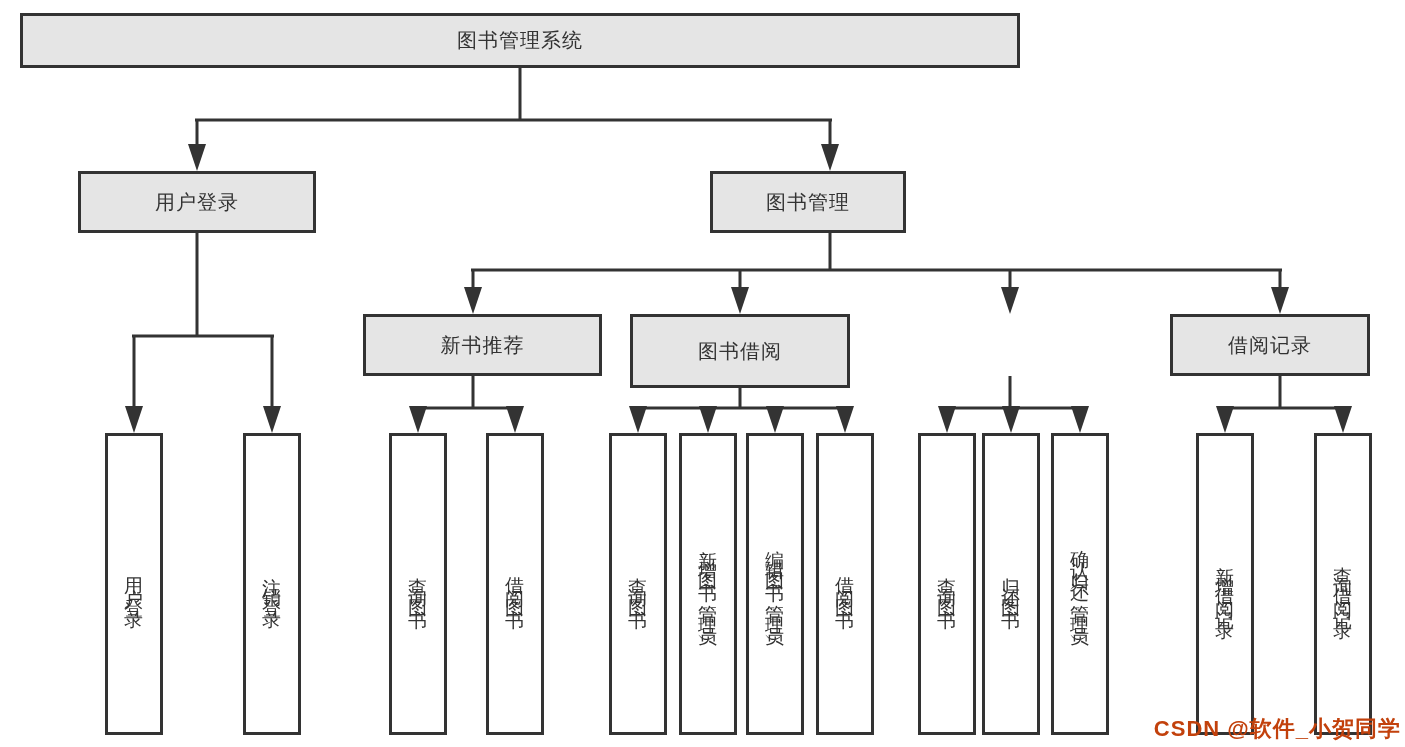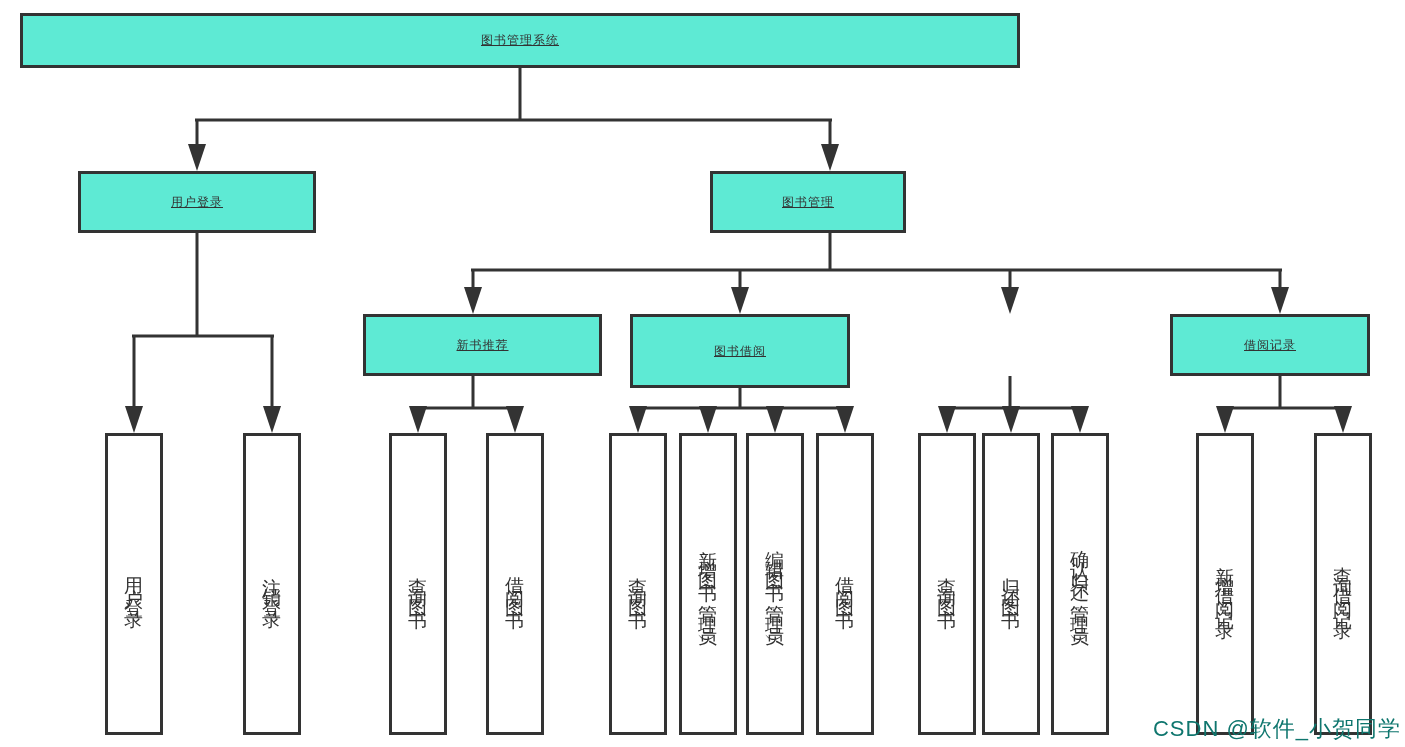--- a/index.html
+++ b/index.html
@@ -14,29 +14,28 @@
   .connector-layer {
     position: absolute;
     left: 0; top: 0;
     width: 1405px; height: 747px;
     z-index: 1;
   }
   .node {
     position: absolute;
     box-sizing: border-box;
     border: 3px solid #333333;
-    background: #5eead4;
+    background: #e5e5e5;
     display: flex;
     align-items: center;
     justify-content: center;
-    font-size: 12px;
+    font-size: 20px;
     color: #333333;
     letter-spacing: 1px;
     z-index: 2;
-    text-decoration: underline;
   }
   .leaf {
     position: absolute;
     top: 433px;
     width: 58px;
     height: 302px;
     box-sizing: border-box;
     border: 3px solid #333333;
     background: #ffffff;
     display: flex;
@@ -51,24 +50,25 @@
     letter-spacing: 11px;
     line-height: 1;
     color: #333333;
     white-space: nowrap;
   }
   .watermark {
     position: absolute;
     right: 4px;
     bottom: 3px;
     font-size: 22px;
-    color: #0f766e;
+    color: #c2410c;
     letter-spacing: 1px;
     z-index: 10;
     white-space: nowrap;
+    font-weight: bold;
   }
 </style>
 </head>
 <body>
 
 <div class="canvas">
 
   <svg class="connector-layer" width="1405" height="747" viewBox="0 0 1405 747" xmlns="http://www.w3.org/2000/svg">
     <path d="M520 68 V120
              M195 120 H832

